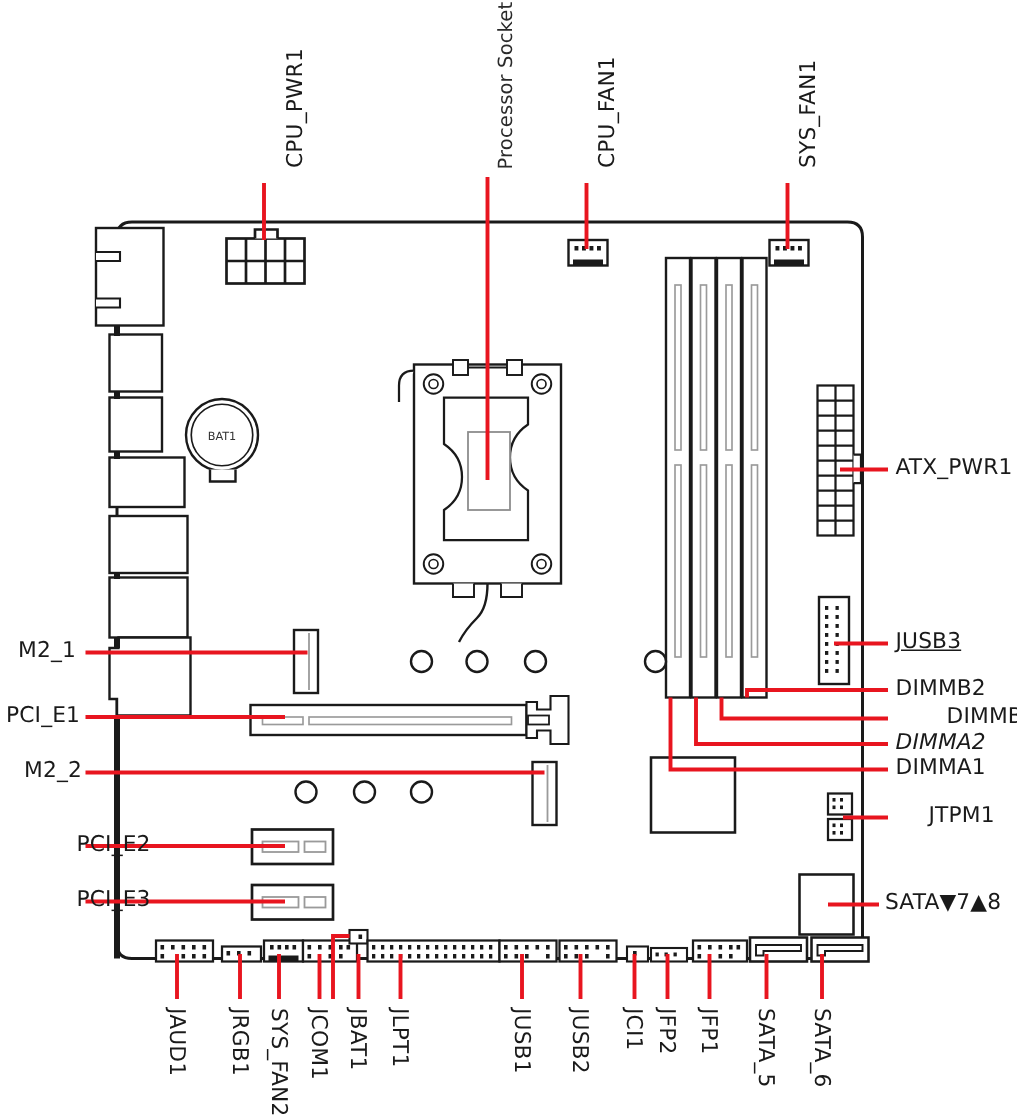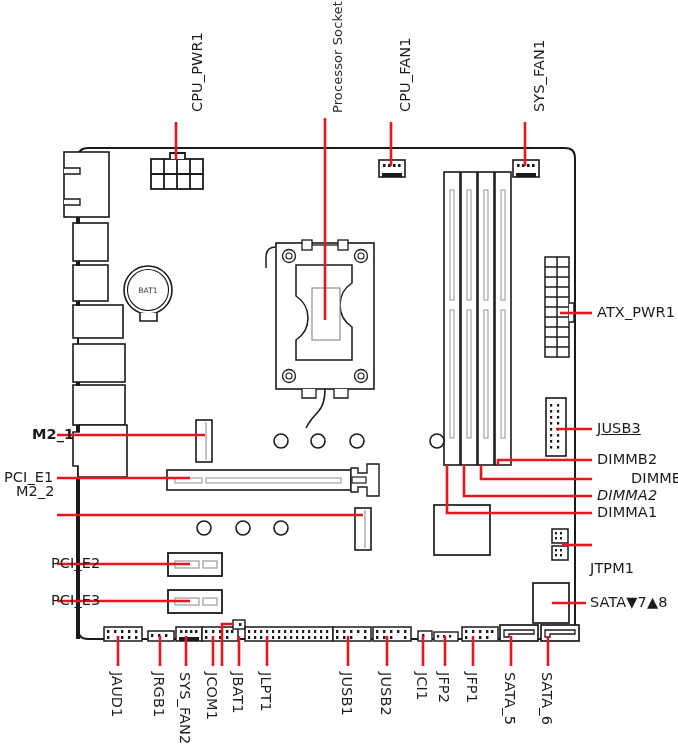--- a/index.html
+++ b/index.html
@@ -402,33 +402,33 @@
       <line x1="511" y1="636" x2="511" y2="666"></line>
       <line x1="548" y1="636" x2="548" y2="666"></line>
     </g>
   </svg>
 
   <div class="lbl lbl-vu" style="left:190px;top:112px;">CPU_PWR1</div>
   <div class="lbl lbl-vu thin" style="left:331px;top:113px;">Processor Socket</div>
   <div class="lbl lbl-vu" style="left:398px;top:112px;">CPU_FAN1</div>
   <div class="lbl lbl-vu" style="left:532px;top:112px;">SYS_FAN1</div>
 
-  <div class="lbl lbl-h" style="left:32px;top:427px;font-weight:bold;">M2_1</div>
+  <div class="lbl lbl-h" style="left:12px;top:427px;">M2_1</div>
   <div class="lbl lbl-h" style="left:4px;top:470px;">PCI_E1</div>
-  <div class="lbl lbl-h" style="left:16px;top:484px;">M2_2</div>
+  <div class="lbl lbl-h" style="left:16px;top:507px;">M2_2</div>
   <div class="lbl lbl-h" style="left:5px;top:556px;margin-left:46px;">PCI_E2</div>
   <div class="lbl lbl-h" style="left:4px;top:593px;margin-left:47px;">PCI_E3</div>
 
   <div class="lbl lbl-h" style="left:597px;top:305px;">ATX_PWR1</div>
   <div class="lbl lbl-h" style="left:597px;top:421px;text-decoration:underline;">JUSB3</div>
   <div class="lbl lbl-h" style="left:597px;top:452px;">DIMMB2</div>
   <div class="lbl lbl-h" style="left:631px;top:471px;text-align:center;">DIMMB1</div>
   <div class="lbl lbl-h" style="left:597px;top:488px;font-style:italic;">DIMMA2</div>
   <div class="lbl lbl-h" style="left:597px;top:505px;">DIMMA1</div>
-  <div class="lbl lbl-h" style="left:590px;top:537px;margin-top:24px;">JTPM1</div>
+  <div class="lbl lbl-h" style="left:619px;top:537px;">JTPM1</div>
   <div class="lbl lbl-h" style="left:590px;top:595px;">SATA▼7▲8</div>
 
   <div class="lbl lbl-v" style="left:124px;top:672px;">JAUD1</div>
   <div class="lbl lbl-v" style="left:166px;top:672px;">JRGB1</div>
   <div class="lbl lbl-v" style="left:192px;top:672px;">SYS_FAN2</div>
   <div class="lbl lbl-v" style="left:219px;top:672px;">JCOM1</div>
   <div class="lbl lbl-v" style="left:245px;top:672px;">JBAT1</div>
   <div class="lbl lbl-v" style="left:273px;top:672px;">JLPT1</div>
   <div class="lbl lbl-v" style="left:354px;top:672px;">JUSB1</div>
   <div class="lbl lbl-v" style="left:393px;top:672px;">JUSB2</div>

